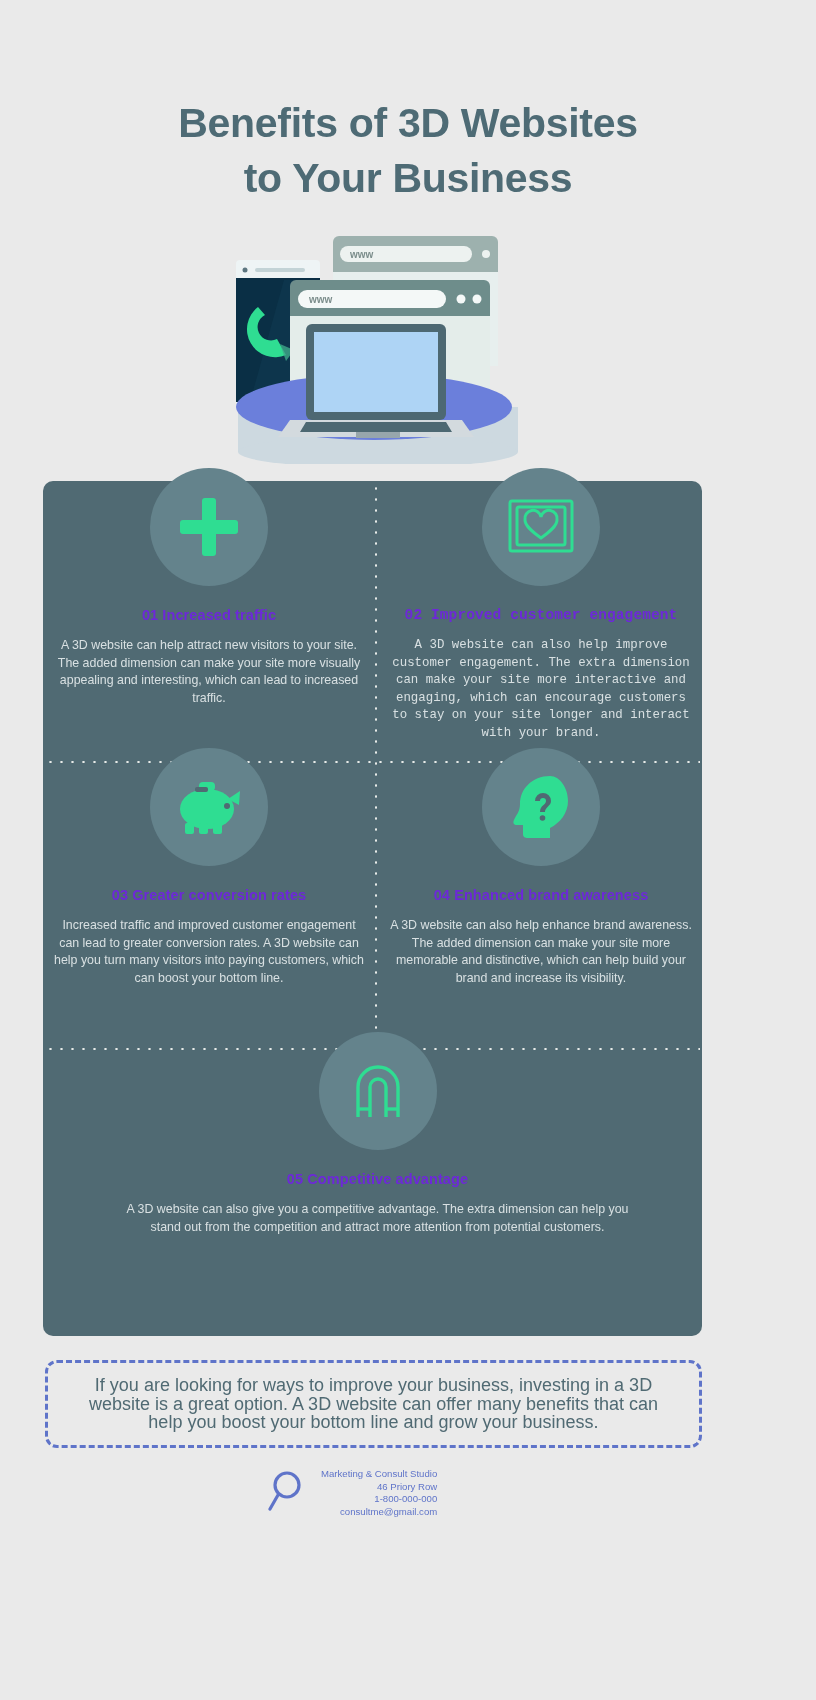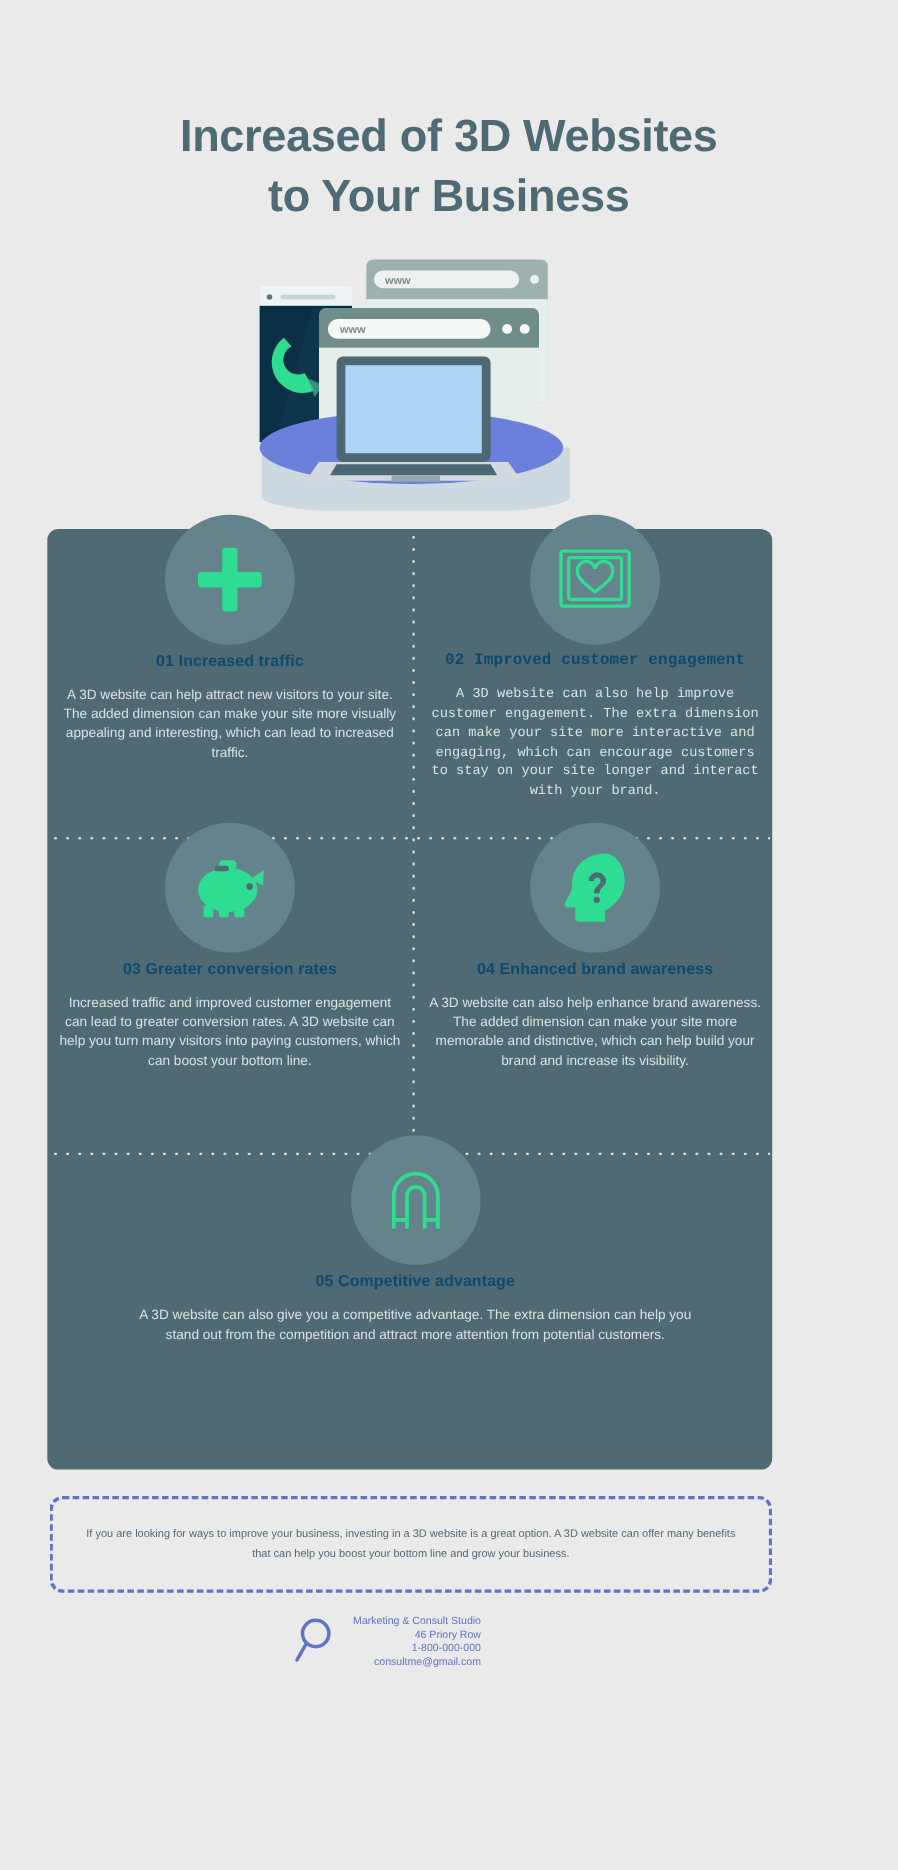--- a/index.html
+++ b/index.html
@@ -54,24 +54,24 @@
   }
 
   .card { position:absolute; text-align:center; }
   .icon-circle {
     width:118px; height:118px; border-radius:50%;
     background:#64838c;
     margin:0 auto;
     display:flex; align-items:center; justify-content:center;
   }
   .card h3 {
-    color:#0c4a6e;
+    color:#6d28d9;
     font-size:14.5px;
     font-weight:bold;
-    margin-top:7px;
+    margin-top:21px;
     letter-spacing:0.1px;
   }
   .card p {
     color:#d8e0e2;
     font-size:12.4px;
     line-height:17.5px;
     margin-top:14px;
     text-align:center;
   }
 
@@ -84,21 +84,21 @@
   
   .callout {
     position:absolute; left:45px; top:1360px;
     width:657px; height:88px;
     border:3px dashed #5f74c9;
     border-radius:12px;
     display:flex; align-items:center; justify-content:center;
   }
   .callout p {
     color:#506a73;
-    font-size:10px;
+    font-size:18px;
     line-height:18.5px;
     text-align:center;
     padding:0 22px;
   }
 
   
   .footer { position:absolute; left:268px; top:1465px; width:300px; height:60px; }
   .footer-text { position:absolute; left:53px; top:3px; }
   .footer-text div {
     color:#5f74c9;
@@ -107,21 +107,21 @@
     text-align:right;
   }
   .loupe { position:absolute; left:0; top:4px; width:46px; height:46px; }
 </style>
 </head>
 <body>
 
 <div class="page">
 
   <div class="title">
-    <div>Increased of 3D Websites</div>
+    <div>Benefits of 3D Websites</div>
     <div>to Your Business</div>
   </div>
 
   <div class="illus">
     <svg width="300" height="232" viewBox="0 0 300 232">
 
       <rect x="10" y="175" width="280" height="45" fill="#cdd9e0"></rect>
       <ellipse cx="150" cy="220" rx="140" ry="16" fill="#cdd9e0"></ellipse>
 
       <rect x="105" y="4" width="165" height="130" rx="6" fill="#9db1ae"></rect>

